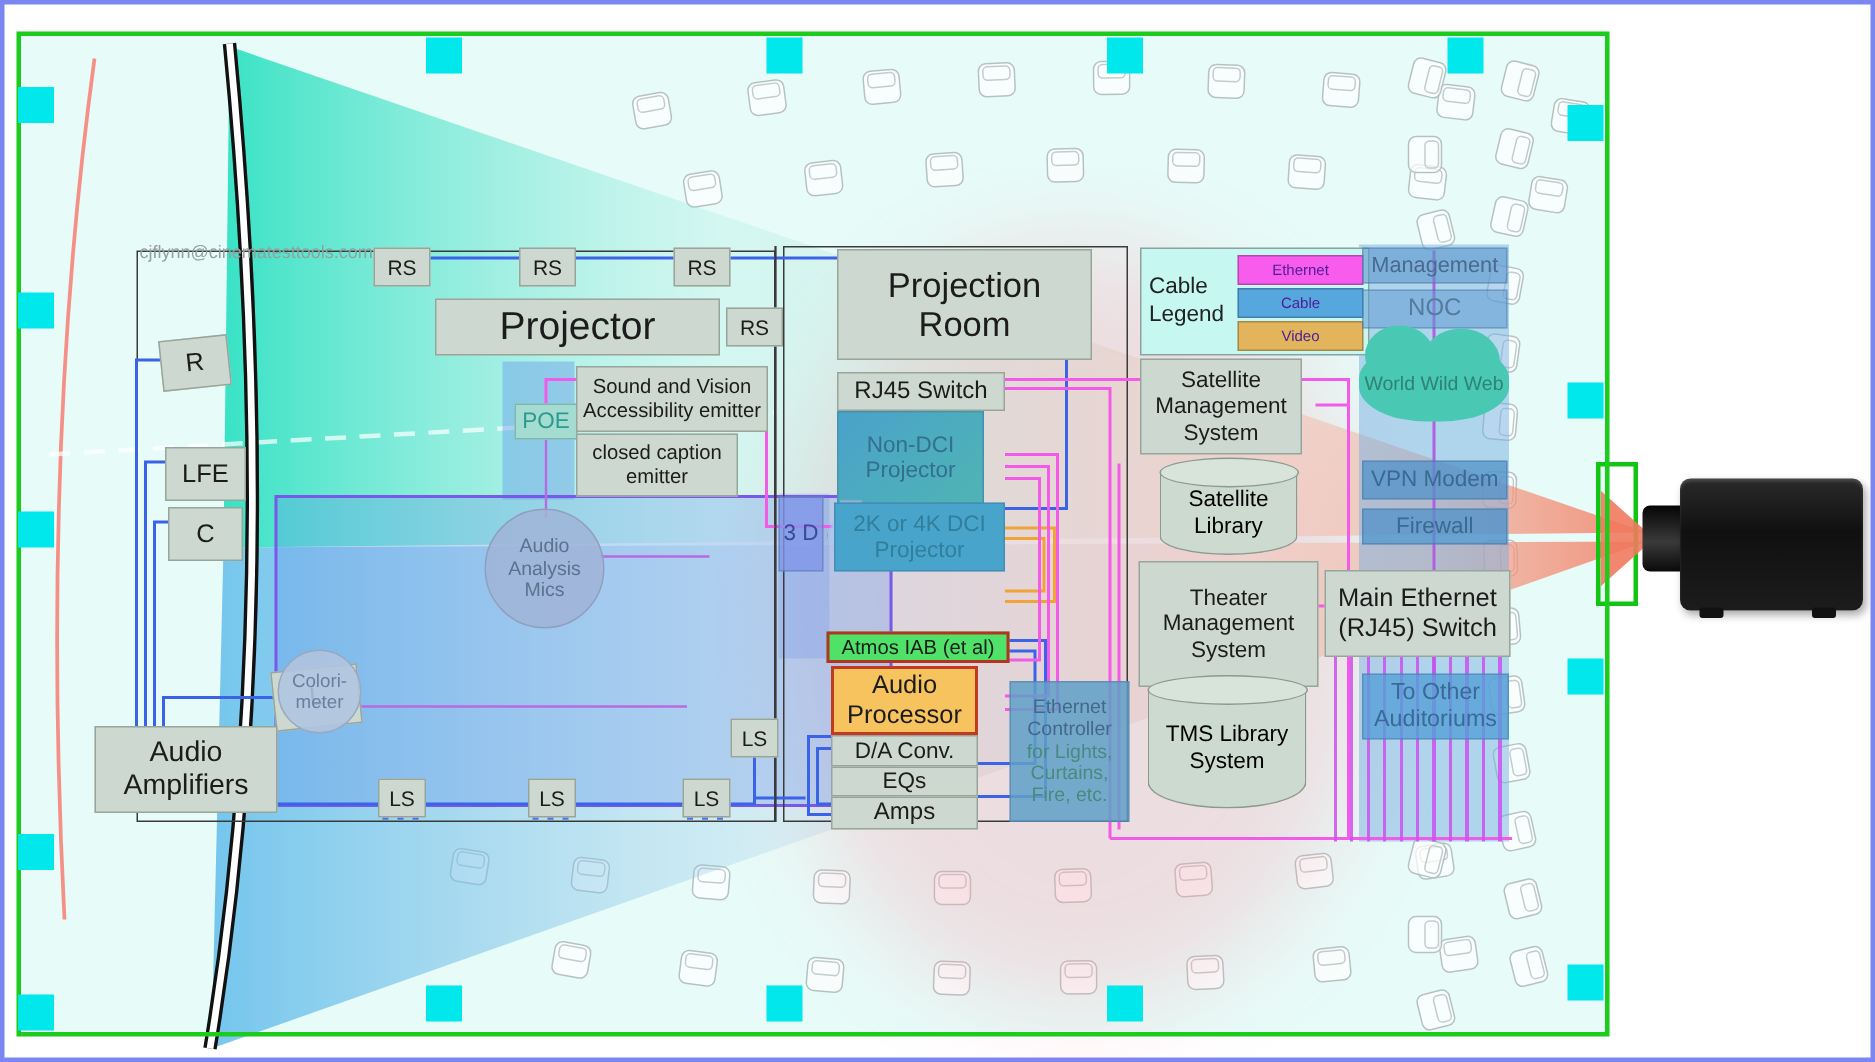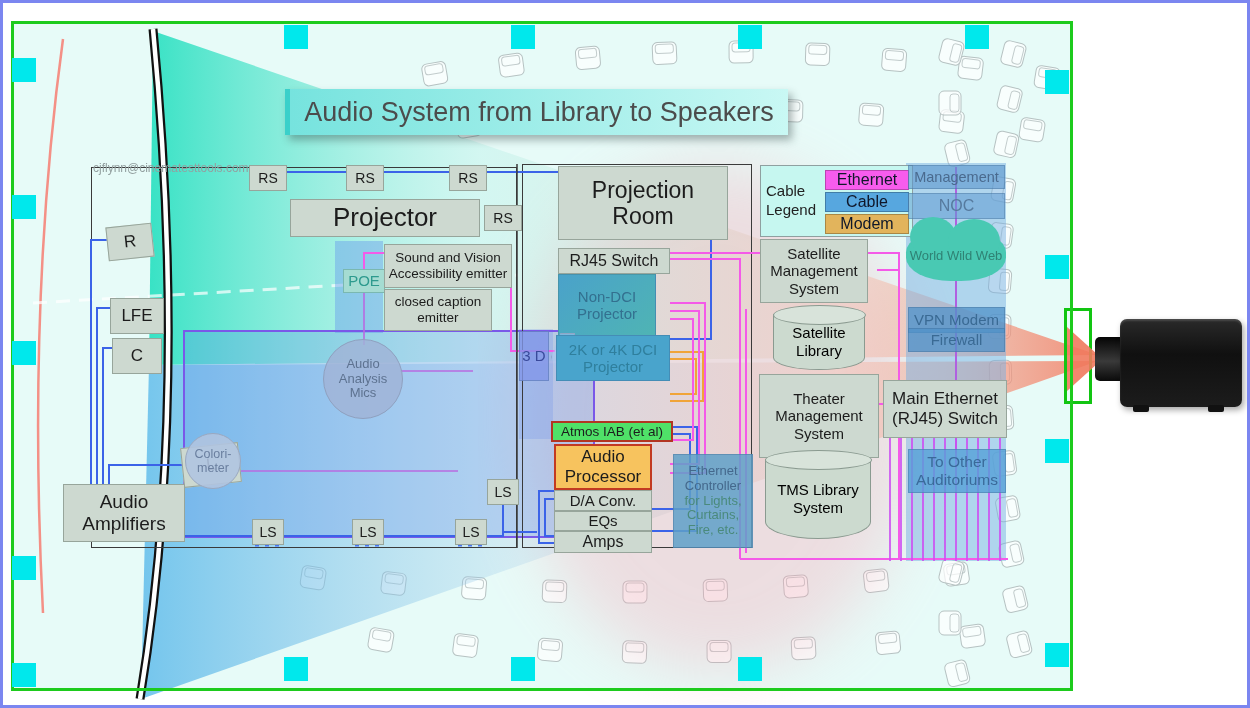--- a/index.html
+++ b/index.html
@@ -26,21 +26,21 @@
        border:1.5px solid #8a9a90;border-radius:50%;background:#d8e3da;}
   .cloud{background:#49c9b3;border-radius:45%;}
   .cloud::before,.cloud::after{content:"";position:absolute;background:#49c9b3;border-radius:50%;}
   .cloud::before{width:46px;height:40px;left:4px;top:-12px;}
   .cloud::after{width:52px;height:44px;right:6px;top:-10px;}
   .cloud span{position:relative;z-index:1;}
   #title-banner{background:linear-gradient(90deg,#76e3de,#c9f8f4);
        border-left:5px solid #3ad0ca;box-shadow:4px 5px 8px rgba(40,60,60,.38);
        color:#4c4c4c;font-size:27px;display:flex;align-items:center;justify-content:center;}
   #switch-lines{background:repeating-linear-gradient(90deg,rgba(205,80,242,.85) 0 2px,transparent 2px 11px);}
-  .legend-swatch{display:flex;align-items:center;justify-content:center;font-size:16px;color:#0f172a;
+  .legend-swatch{display:flex;align-items:center;justify-content:center;font-size:10px;color:#4c1d95;
        border:1px solid rgba(0,0,0,.25);box-sizing:border-box;}
   .sw-eth{background:#f75ced;} .sw-aud{background:#57a7df;} .sw-vid{background:#e2b45c;}
   #projector-body{background:linear-gradient(180deg,#2a2a2a,#101010 40%,#1c1c1c);border-radius:7px;
        box-shadow:inset 0 2px 2px rgba(255,255,255,.15), 2px 3px 6px rgba(0,0,0,.35);}
   #projector-lens{background:linear-gradient(180deg,#050505,#3a3a3a 55%,#0a0a0a);border-radius:5px 0 0 5px;}
   #beam-tip{background:#ef7a5e;opacity:.9;clip-path:polygon(0 0,100% 42%,100% 58%,0 100%);}
   #port-glass{border:3px solid #12c512;}
   .vtext{transform:rotate(-90deg);transform-origin:center;white-space:nowrap;}
 </style>
 </head>
@@ -390,39 +390,38 @@
   <div class="abs box" style="left:551px;top:528px;width:98px;height:22px;font-size:16px">Amps</div>
   <div class="abs bluebox" style="left:670px;top:451px;width:80px;height:94px;background:rgba(95,160,200,.85);font-size:13px;flex-direction:column">
     <span style="color:#44688c">Ethernet Controller</span>
     <span style="color:#4a8a7c">for Lights, Curtains, Fire, etc.</span>
   </div>
 
   <div class="abs" style="left:757px;top:162px;width:153px;height:72px;background:#c6f7f0;border:1px solid #8fa0a0;box-sizing:border-box">
     <div class="abs" style="left:5px;top:16px;width:58px;font-size:15px;color:#222;line-height:1.25">Cable Legend</div>
     <div class="abs legend-swatch sw-eth" style="left:64px;top:4px;width:84px;height:20px">Ethernet</div>
     <div class="abs legend-swatch sw-aud" style="left:64px;top:26px;width:84px;height:20px">Cable</div>
-    <div class="abs legend-swatch sw-vid" style="left:64px;top:48px;width:84px;height:20px">Modem</div>
+    <div class="abs legend-swatch sw-vid" style="left:64px;top:48px;width:84px;height:20px">Video</div>
   </div>
 
   <div class="abs box" style="left:757px;top:236px;width:108px;height:64px;font-size:15px">Satellite Management System</div>
   <div class="abs cyl" style="left:770px;top:311px;width:92px;height:56px;font-size:15px">Satellite Library</div>
   <div class="abs box" style="left:756px;top:371px;width:120px;height:84px;font-size:15px">Theater Management System</div>
   <div class="abs cyl" style="left:762px;top:456px;width:106px;height:80px;font-size:15px">TMS Library System</div>
 
   <div class="abs bluebox" style="left:905px;top:162px;width:97px;height:24px;font-size:14.5px;background:rgba(90,150,205,.6);color:#4a6a8e">Management</div>
   <div class="abs bluebox" style="left:905px;top:190px;width:97px;height:26px;font-size:16px;background:rgba(95,155,210,.55);color:#567a9e">NOC</div>
   <div class="abs cloud" style="left:903px;top:226px;width:100px;height:52px;display:flex;align-items:center;justify-content:center;text-align:center;font-size:13px;color:#2f8274">
     <span>World Wild Web</span>
   </div>
   <div class="abs bluebox" style="left:905px;top:304px;width:97px;height:26px;font-size:15px;background:rgba(80,145,200,.75);color:#3a6a94">VPN Modem</div>
-  <div class="abs bluebox" style="left:905px;top:325px;width:97px;height:24px;font-size:15px;background:rgba(80,145,200,.75);color:#3a6a94">Firewall</div>
+  <div class="abs bluebox" style="left:905px;top:336px;width:97px;height:24px;font-size:15px;background:rgba(80,145,200,.75);color:#3a6a94">Firewall</div>
   <div class="abs box" style="left:880px;top:377px;width:124px;height:58px;font-size:17px">Main Ethernet (RJ45) Switch</div>
   <div class="abs bluebox" style="left:905px;top:446px;width:98px;height:44px;font-size:15.5px;background:rgba(85,160,215,.8);color:#3a6a9a">To Other Auditoriums</div>
 
-  <div class="abs" id="title-banner" style="left:282px;top:86px;width:498px;height:46px">Audio System from Library to Speakers</div>
 
   <div class="abs" id="port-glass" style="left:1061px;top:305px;width:28px;height:96px;box-sizing:border-box"></div>
   <div class="abs" id="beam-tip" style="left:1064px;top:324px;width:30px;height:64px"></div>
   <div class="abs" id="projector-lens" style="left:1092px;top:334px;width:29px;height:44px"></div>
   <div class="abs" id="projector-body" style="left:1117px;top:316px;width:122px;height:88px"></div>
   <div class="abs" style="left:1130px;top:402px;width:16px;height:7px;background:#111;border-radius:2px"></div>
   <div class="abs" style="left:1205px;top:402px;width:16px;height:7px;background:#111;border-radius:2px"></div>
 
   <div class="abs" id="green-border"></div>
   <div class="abs handle" style="left:281px;top:22px"></div>

